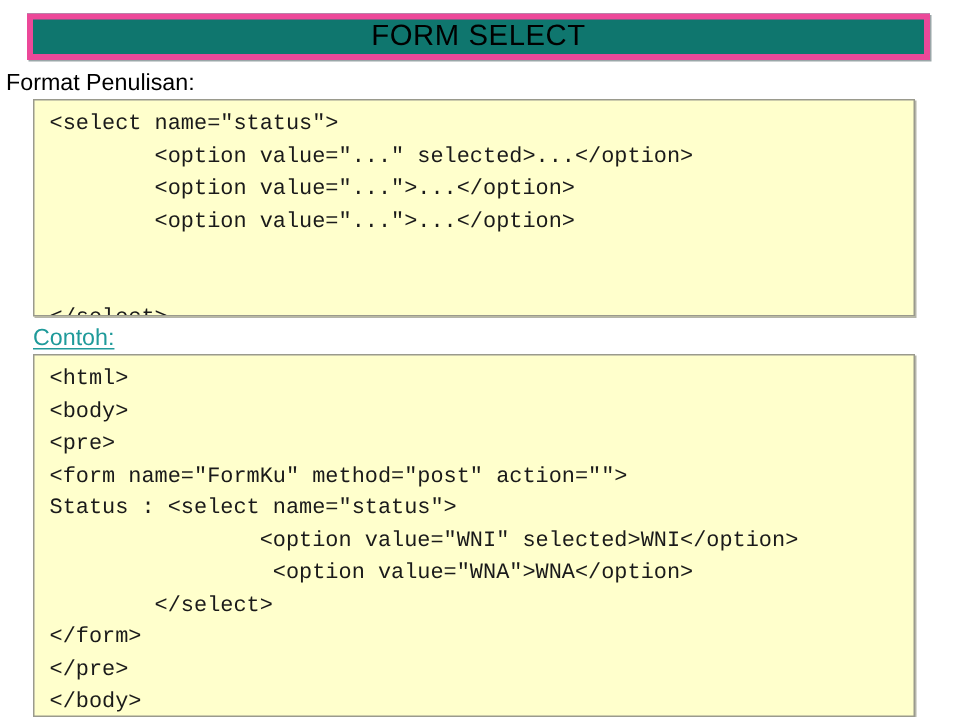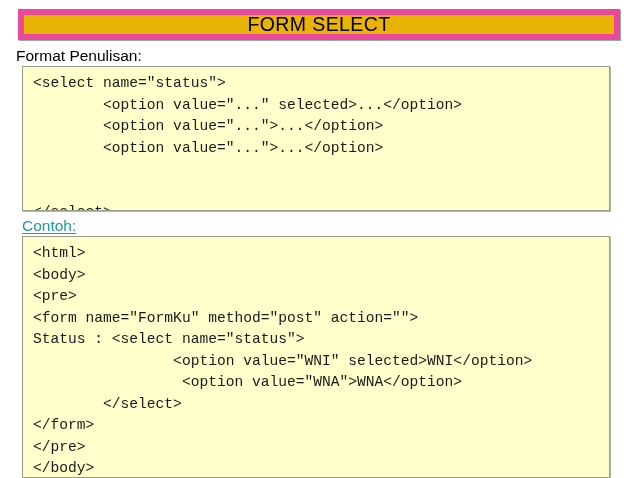--- a/index.html
+++ b/index.html
@@ -17,22 +17,22 @@
   }
 
   
   .slide-title-bar {
     position: absolute;
     left: 18px;
     top: 9px;
     width: 602px;
     height: 31px;
     box-sizing: border-box;
-    background: #eab308;
-    border: 6px solid #ec4899;
+    background: #0f766e;
+    border: 4px solid #ec4899;
     box-shadow: 1px 1px 0 #9aa6a8;
     display: flex;
     align-items: center;
     justify-content: center;
   }
   .slide-title-text {
     font-family: "Liberation Sans", sans-serif;
     font-size: 19.5px;
     color: #000000;
     letter-spacing: 0.4px;
@@ -42,21 +42,21 @@
   
   .section-label {
     position: absolute;
     font-family: "Liberation Sans", sans-serif;
     font-size: 15.5px;
     color: #000000;
     white-space: nowrap;
     line-height: 1;
   }
   .label-format {
-    left: 16px;
+    left: 4px;
     top: 48px;
   }
   .label-contoh {
     left: 22px;
     top: 218px;
     color: #1f9a9a;
     text-decoration: underline;
     text-underline-offset: 2px;
   }
 

